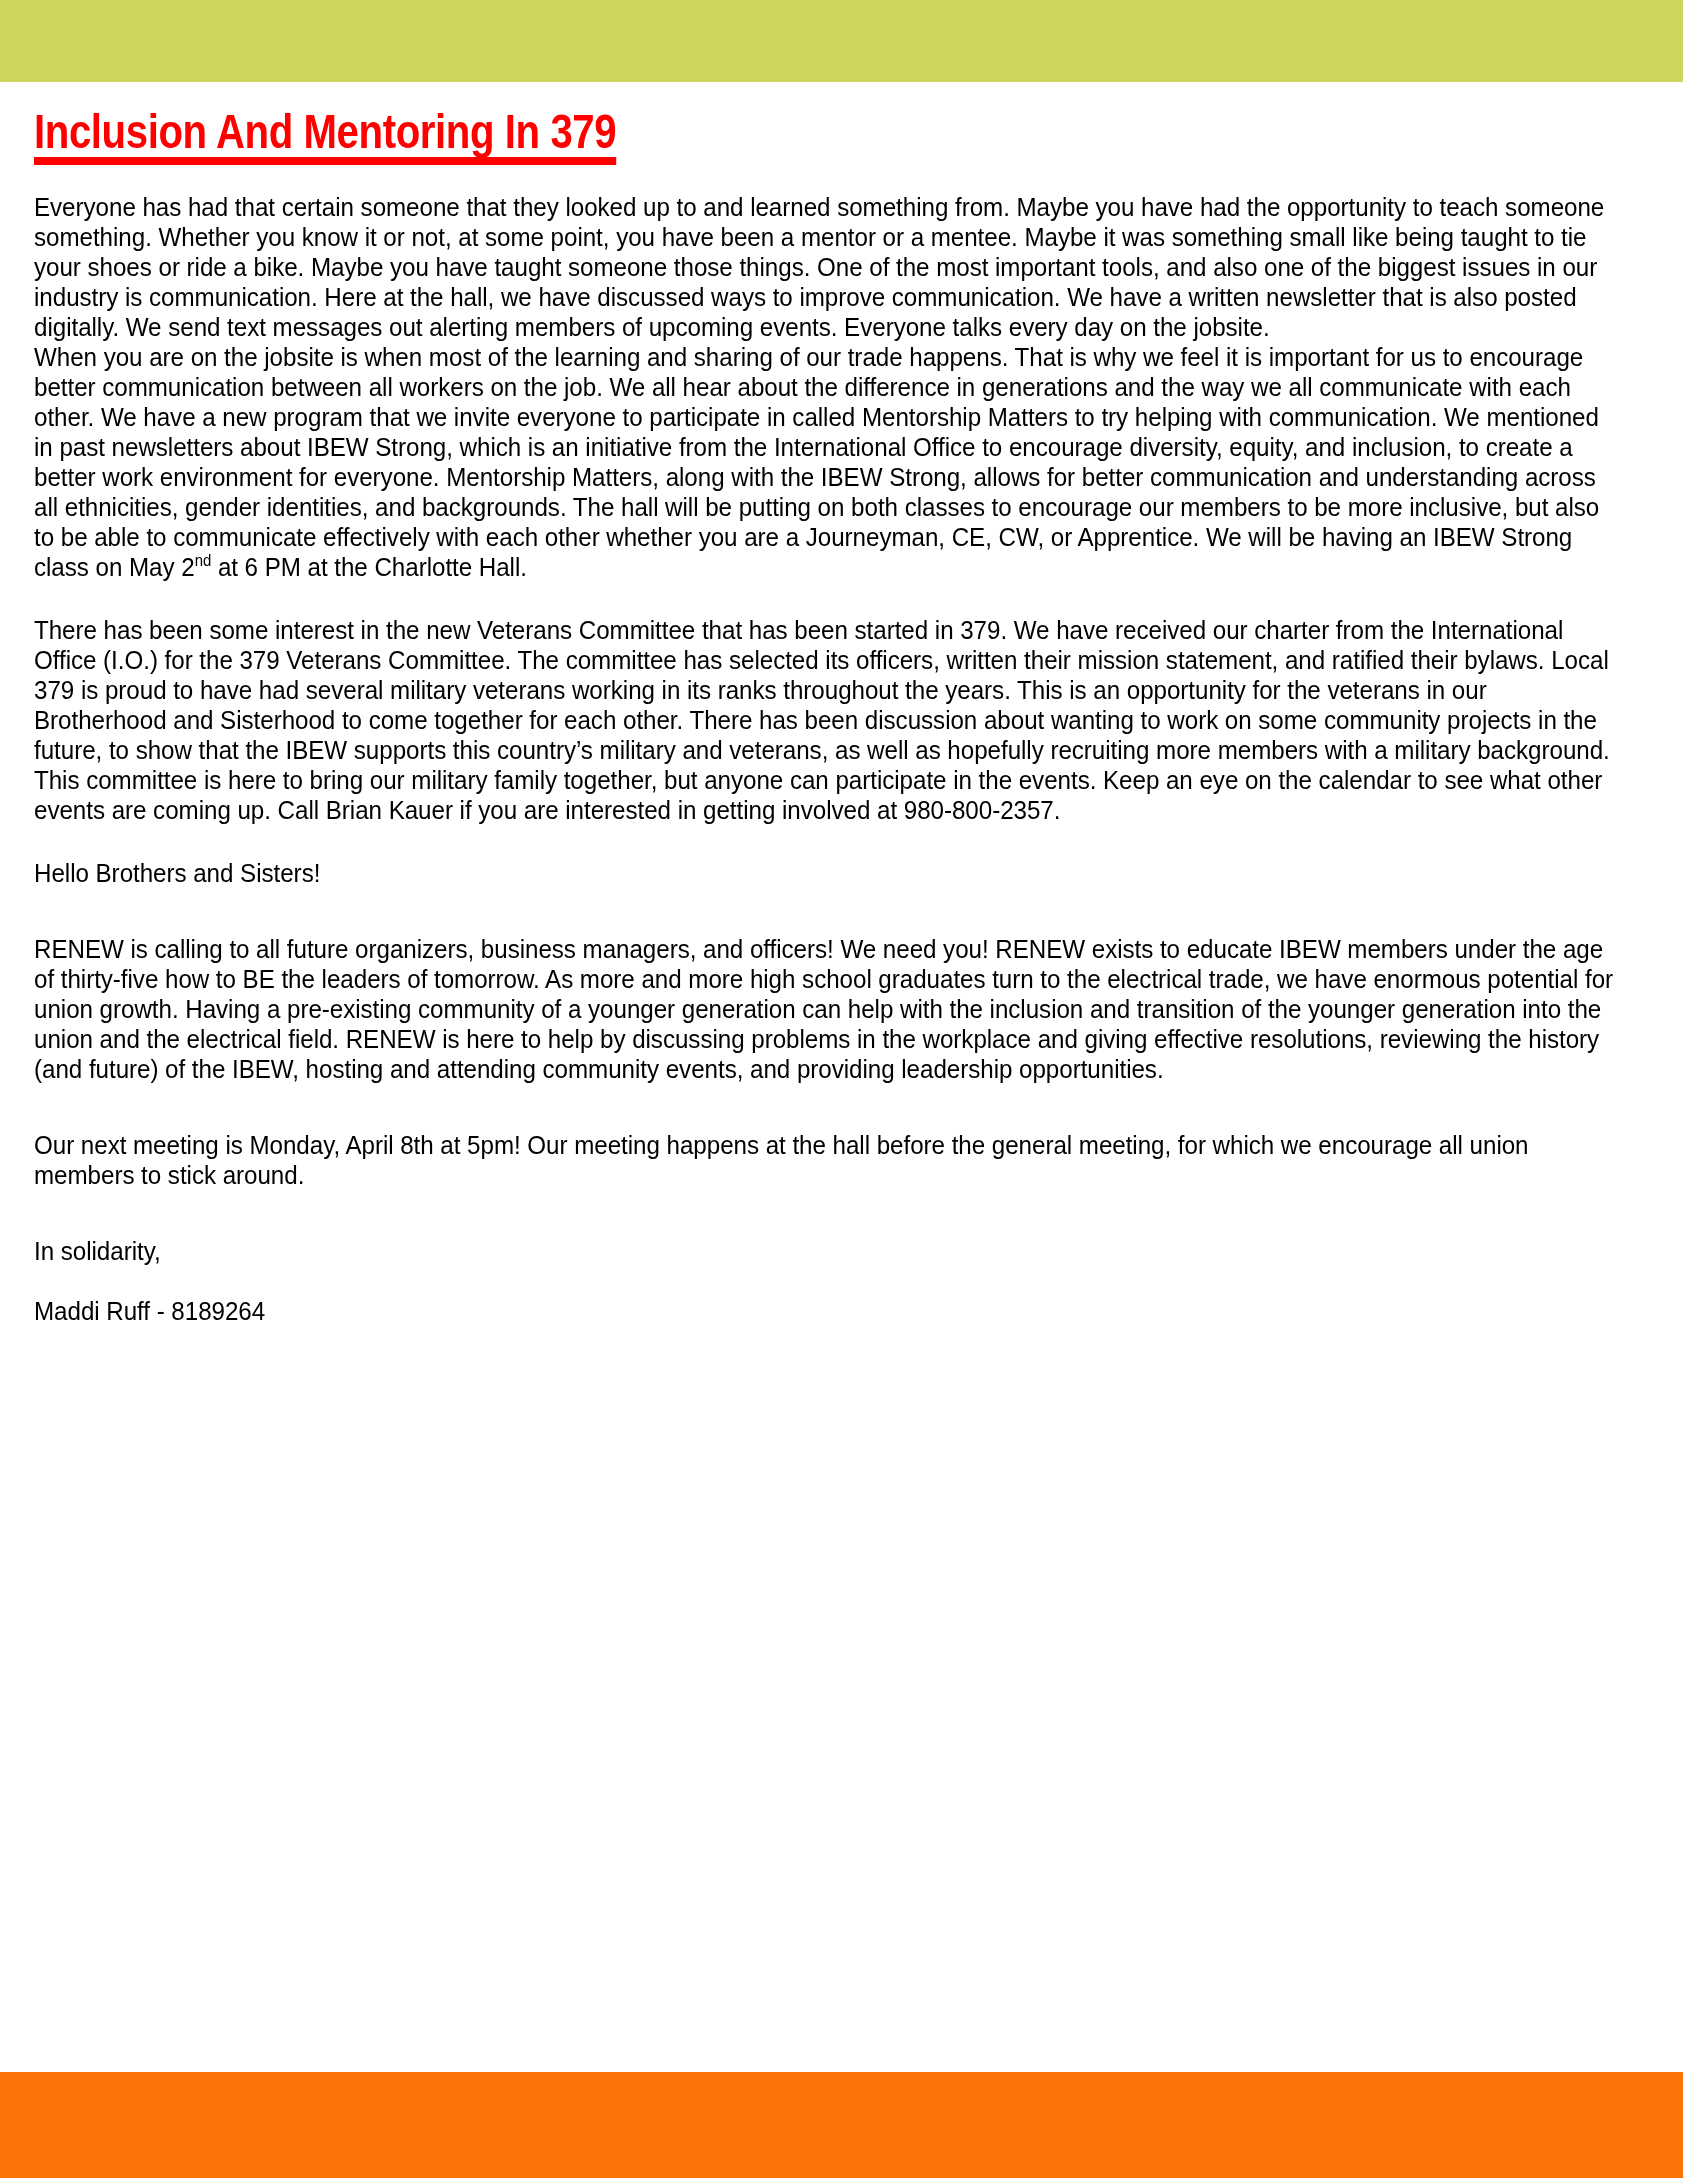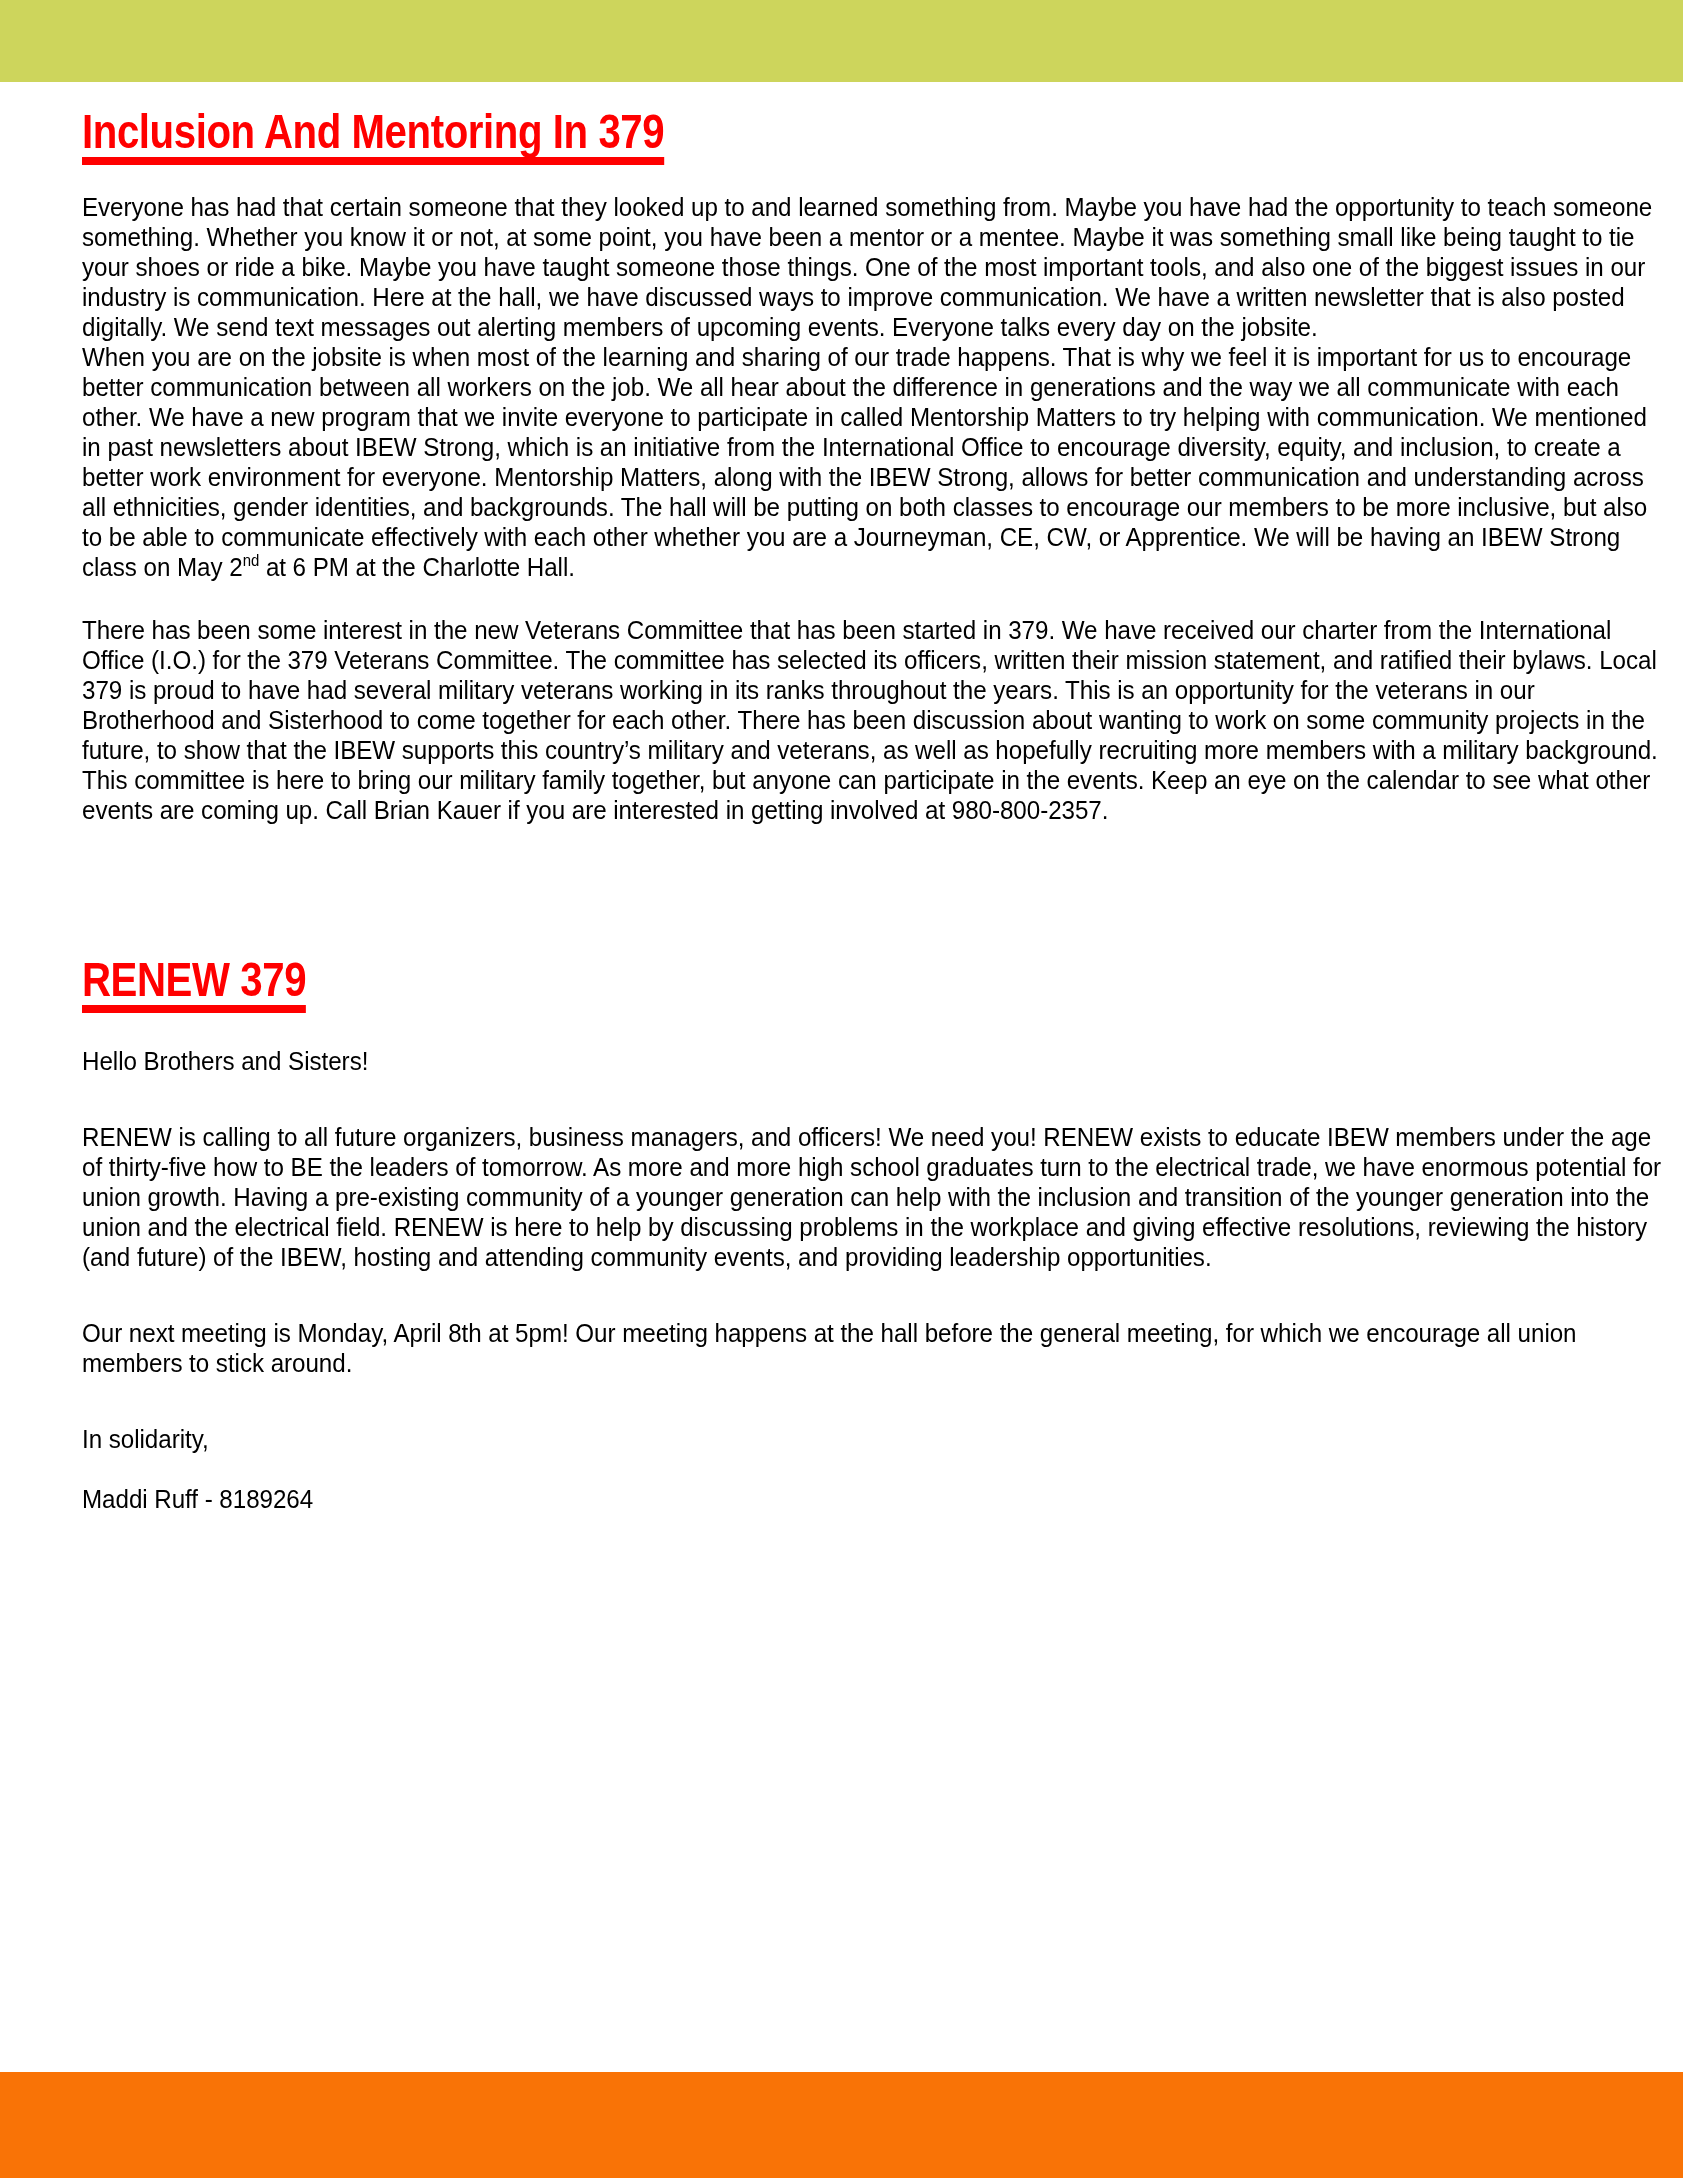--- a/index.html
+++ b/index.html
@@ -36,21 +36,20 @@
     height: 106px;
     background: #F97306;
   }
 
   
   .content {
     position: absolute;
     left: 34px;
     top: 82px;
     width: 1584px;
-    margin-left: 48px;
   }
 
   
   h1.section-heading {
     color: #FF0000;
     font-family: "Liberation Sans Narrow", "Liberation Sans", sans-serif;
     font-weight: bold;
     font-size: 49px;
     line-height: 1.04;
     letter-spacing: -0.5px;
@@ -110,23 +109,20 @@
       <h1 class="section-heading">Inclusion And Mentoring In 379</h1>
     </div>
 
     <p class="body-text" id="para-inclusion-1">Everyone has had that certain someone that they looked up to and learned something from. Maybe you have had the opportunity to teach someone something. Whether you know it or not, at some point, you have been a mentor or a mentee. Maybe it was something small like being taught to tie your shoes or ride a bike. Maybe you have taught someone those things. One of the most important tools, and also one of the biggest issues in our industry is communication. Here at the hall, we have discussed ways to improve communication. We have a written newsletter that is also posted digitally. We send text messages out alerting members of upcoming events. Everyone talks every day on the jobsite.</p>
 
     <p class="body-text" id="para-inclusion-2"><span>When you are on the jobsite is when most of the learning and sharing of our trade happens. That is why we feel it is important for us to encourage better communication between all workers on the job. We all hear about the difference in generations and the way we all communicate with each other. We have a new program that we invite everyone to participate in called Mentorship Matters to try helping with communication. We mentioned in past newsletters about IBEW Strong, which is an initiative from the International Office to encourage diversity, equity, and inclusion, to create a better work environment for everyone. Mentorship Matters, along with the IBEW Strong, allows for better communication and understanding across all ethnicities, gender identities, and backgrounds. The hall will be putting on both classes to encourage our members to be more inclusive, but also to be able to communicate effectively with each other whether you are a Journeyman, CE, CW, or Apprentice. We will be having an IBEW Strong class on May 2</span><sup>nd</sup><span> at 6 PM at the Charlotte Hall.</span></p>
 
 
     <p class="body-text" id="para-veterans-1">There has been some interest in the new Veterans Committee that has been started in 379. We have received our charter from the International Office (I.O.) for the 379 Veterans Committee. The committee has selected its officers, written their mission statement, and ratified their bylaws. Local 379 is proud to have had several military veterans working in its ranks throughout the years. This is an opportunity for the veterans in our Brotherhood and Sisterhood to come together for each other. There has been discussion about wanting to work on some community projects in the future, to show that the IBEW supports this country’s military and veterans, as well as hopefully recruiting more members with a military background. This committee is here to bring our military family together, but anyone can participate in the events. Keep an eye on the calendar to see what other events are coming up. Call Brian Kauer if you are interested in getting involved at 980-800-2357.</p>
 
-    <div class="heading-wrap" id="heading-renew-wrap">
-      <h1 class="section-heading">RENEW 379</h1>
-    </div>
 
     <p class="body-text" id="para-renew-greeting">Hello Brothers and Sisters!</p>
 
     <div class="gap-lg"></div>
 
     <p class="body-text">RENEW is calling to all future organizers, business managers, and officers! We need you! RENEW exists to educate IBEW members under the age of thirty-five how to BE the leaders of tomorrow. As more and more high school graduates turn to the electrical trade, we have enormous potential for union growth. Having a pre-existing community of a younger generation can help with the inclusion and transition of the younger generation into the union and the electrical field. RENEW is here to help by discussing problems in the workplace and giving effective resolutions, reviewing the history (and future) of the IBEW, hosting and attending community events, and providing leadership opportunities.</p>
 
     <div class="gap-lg"></div>
 
     <p class="body-text">Our next meeting is Monday, April 8th at 5pm! Our meeting happens at the hall before the general meeting, for which we encourage all union members to stick around.</p>

